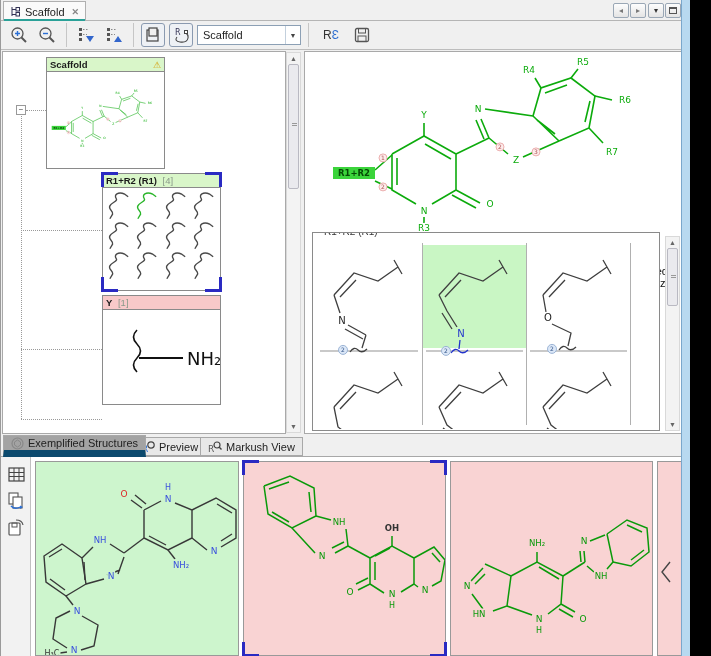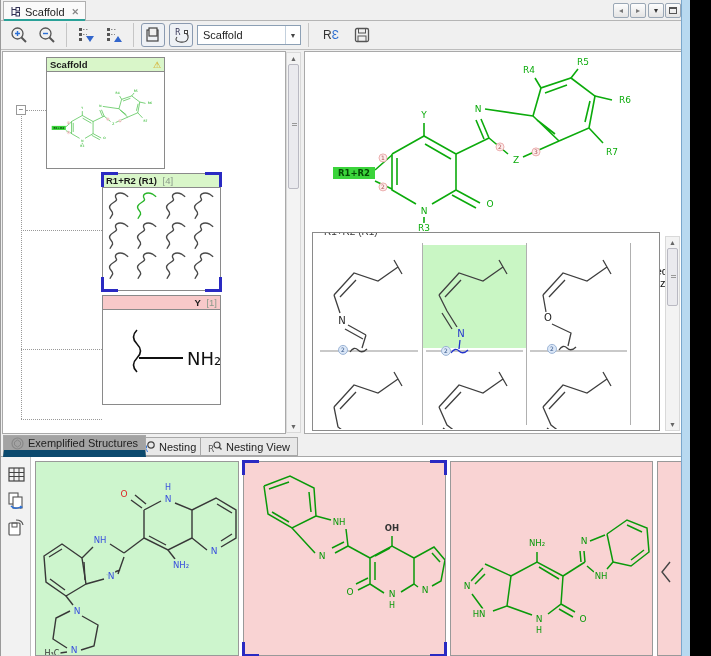--- a/index.html
+++ b/index.html
@@ -27,21 +27,21 @@
   .vthumb { position:absolute; left:1px; width:11px; background:#eaeaee; border:1px solid #b9b9c2; border-radius:2px; }
   .grip { position:absolute; left:3px; width:5px; border-top:1px solid #999; border-bottom:1px solid #999; height:3px; }
   .sarrow { position:absolute; left:0; width:13px; text-align:center; font-size:7px; color:#666; }
   .rightpanel { position:absolute; left:303px; top:51px; width:378px; height:383px; background:#fff; border:1px solid #a9a9a9; overflow:hidden; }
   
   .node { position:absolute; border:1px solid #8a8a8a; background:#fff; }
   .nhead { height:14px; display:flex; align-items:center; justify-content:space-between; padding:0 3px; border-bottom:1px solid #8a8a8a; font-size:9.5px; }
   .nhead .ttl { font-weight:bold; color:#1a1a1a; }
   .nhead .cnt { color:#8a9a8a; font-weight:normal; margin-left:3px; }
   .gh { background:#d9f6c9; }
-  .ph { background:#f8c9c9;justify-content:flex-end; }
+  .ph { background:#f8c9c9; }
   .warn { color:#d49a00; font-size:9px; }
   .dot { position:absolute; border:0; }
   .dot.h { border-top:1px dotted #999; height:1px; }
   .dot.v { border-left:1px dotted #999; width:1px; }
   .expander { position:absolute; width:10px; height:10px; border:1px solid #999; background:#fff; font-size:8px; line-height:8px; text-align:center; color:#444; }
   .bk { position:absolute; width:17px; height:15px; }
   .bk.tl { left:-2px; top:-2px; border-top:3px solid #2a2ac2; border-left:3px solid #2a2ac2; }
   .bk.tr { right:-2px; top:-2px; border-top:3px solid #2a2ac2; border-right:3px solid #2a2ac2; }
   .bk.bl { left:-2px; bottom:-2px; border-bottom:3px solid #2a2ac2; border-left:3px solid #2a2ac2; }
   .bk.br { right:-2px; bottom:-2px; border-bottom:3px solid #2a2ac2; border-right:3px solid #2a2ac2; }
@@ -403,29 +403,29 @@
           <circle cx="6.5" cy="6.5" r="5.5" fill="none" stroke="#888" stroke-width="1.2"></circle>
           <path d="M6.5,3 l3,2 v3 l-3,2 l-3,-2 v-3 z" fill="none" stroke="#888"></path>
         </svg>
         <span>Exemplified Structures</span>
       </div>
       <div class="btab" style="left:133px">
         <svg width="13" height="13">
           <text x="0" y="12" font-size="9" fill="#2a6fd6">R</text>
           <circle cx="9" cy="5" r="3.2" fill="none" stroke="#444" stroke-width="1.2"></circle>
         </svg>
-        <span>Nesting</span>
+        <span>Preview</span>
       </div>
       <div class="btab" style="left:199px">
         <svg width="14" height="13">
           <text x="0" y="12" font-size="9" fill="#555">R</text>
           <circle cx="9" cy="5" r="3" fill="none" stroke="#444" stroke-width="1.2"></circle>
           <line x1="11.3" y1="7.3" x2="13.5" y2="9.5" stroke="#444" stroke-width="1.4"></line>
         </svg>
-        <span>Nesting View</span>
+        <span>Markush View</span>
       </div>
     </div>
 
     <div class="bcontent"></div>
     <div class="sidebar">
       <div class="sbtn" style="top:6px">
         <svg width="17" height="15">
           <rect x="1" y="1" width="15" height="13" fill="none" stroke="#444" stroke-width="1.2"></rect>
           <path d="M1,5.5 h15 M1,9.5 h15 M6,1 v13 M11,1 v13" stroke="#444"></path>
         </svg>

